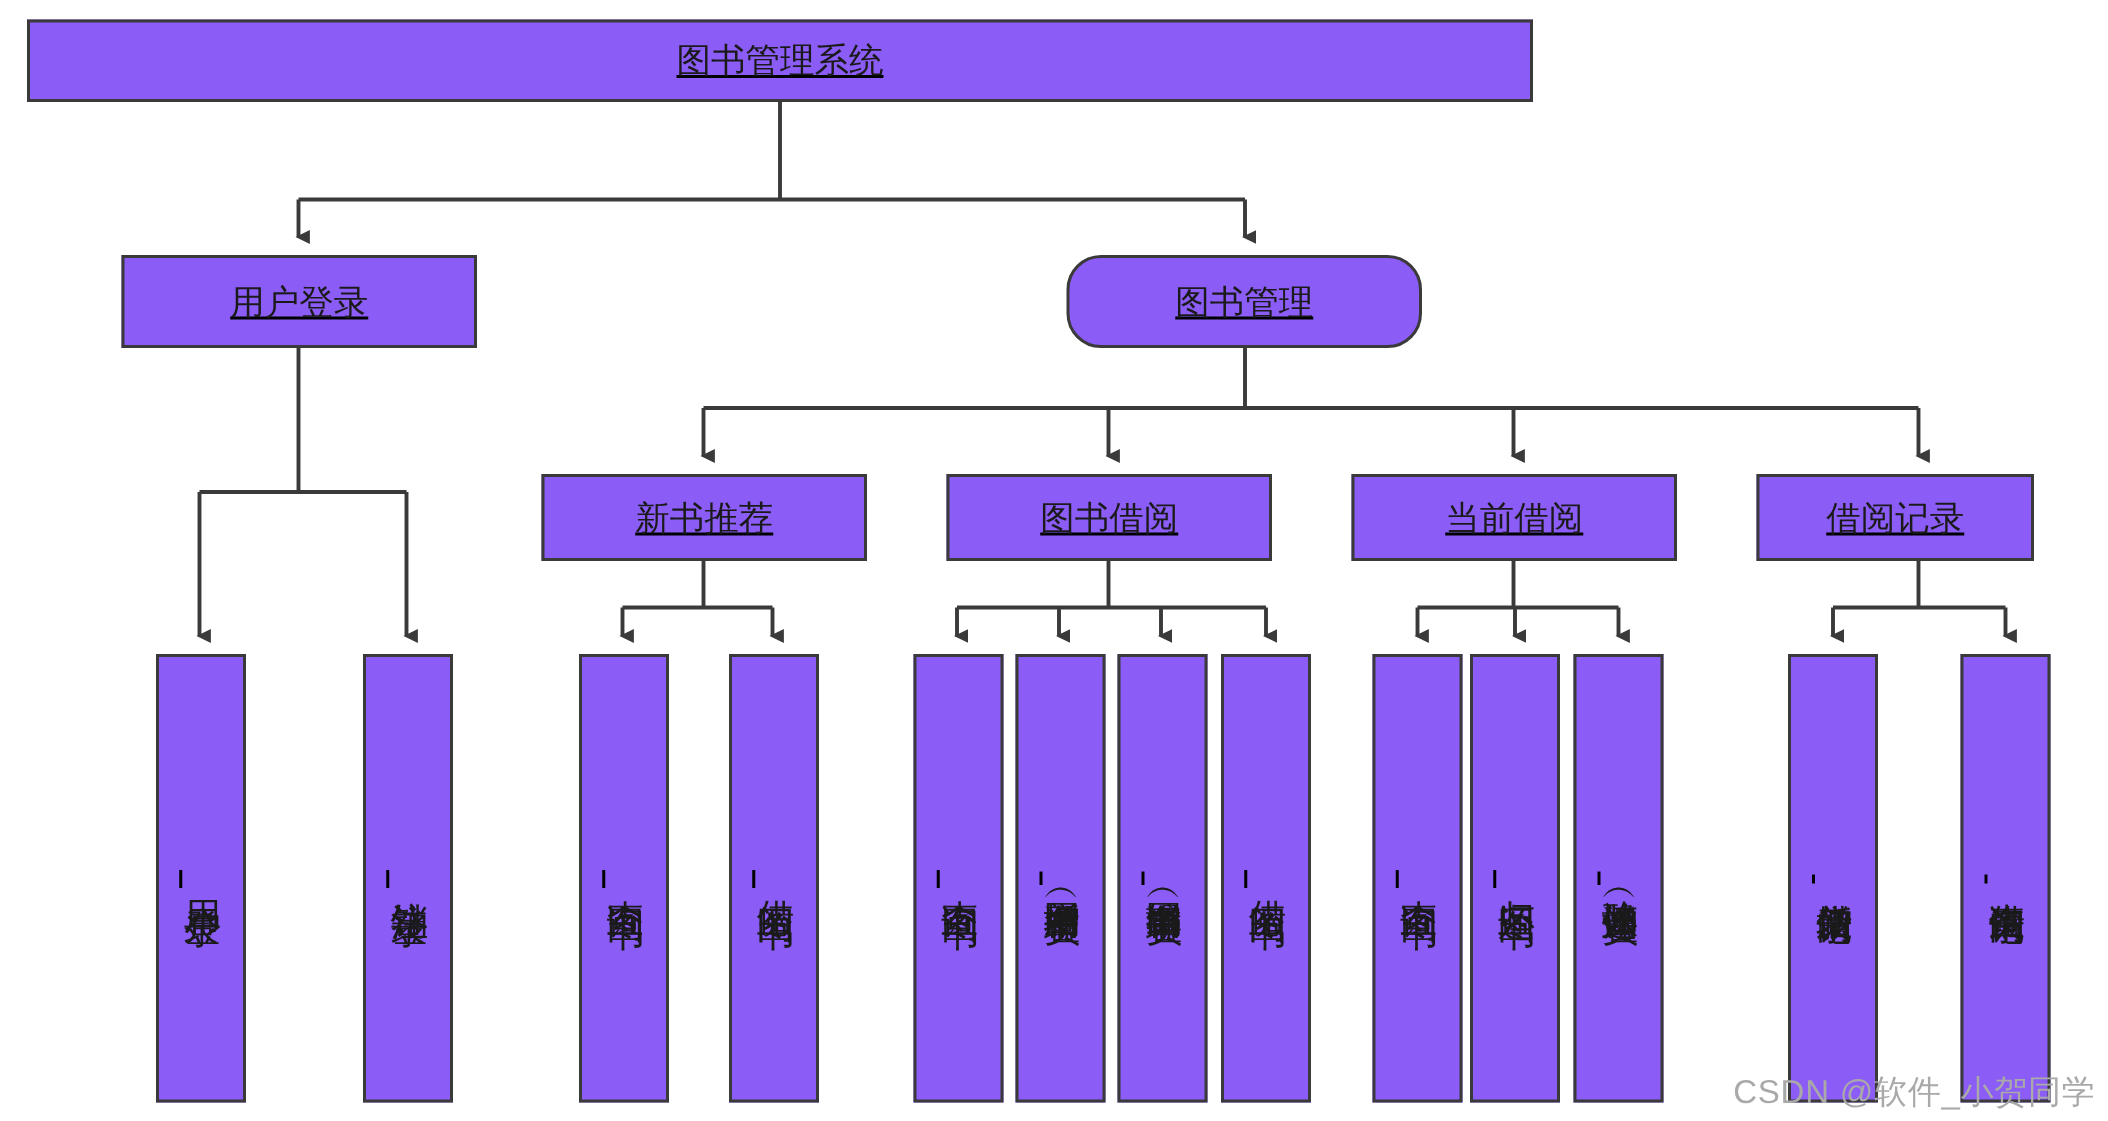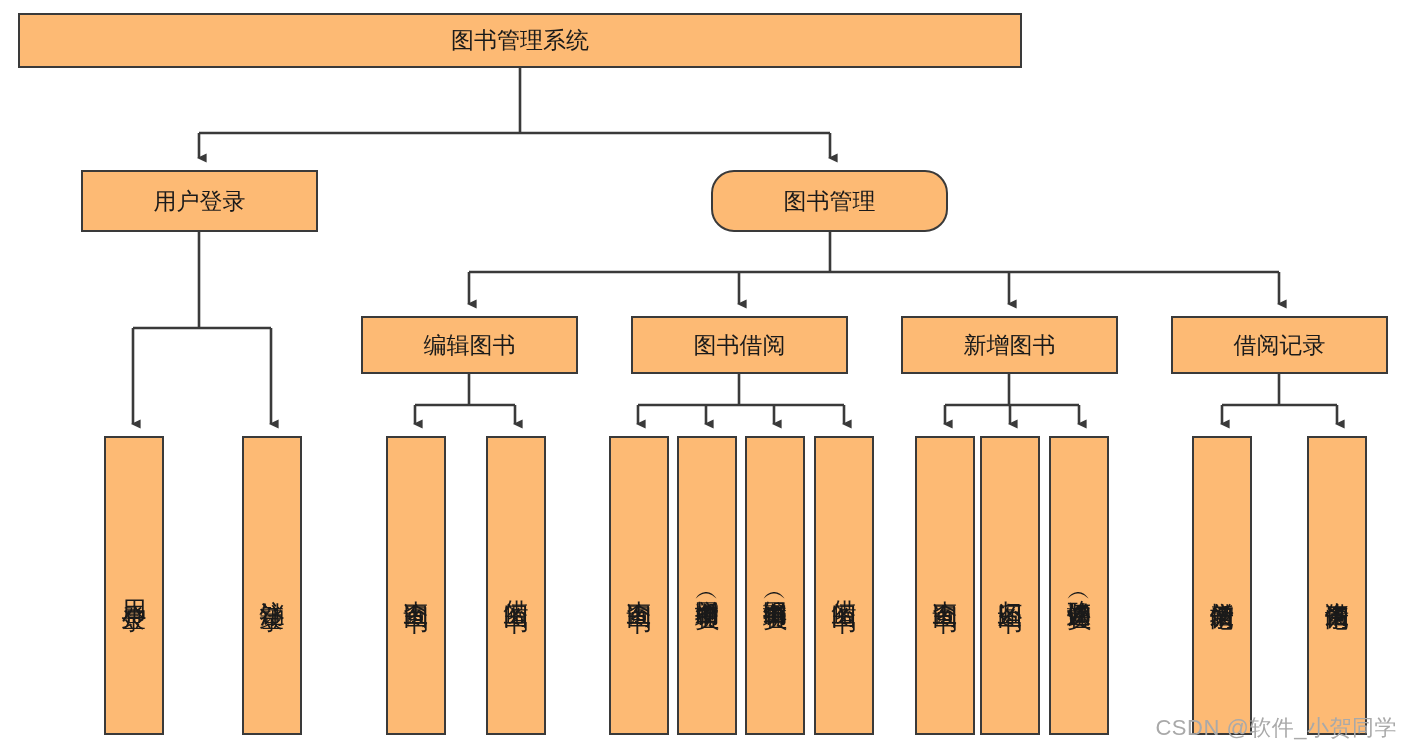--- a/index.html
+++ b/index.html
@@ -23,26 +23,27 @@
     position: absolute;
     left: 0;
     top: 0;
     width: 1405px;
     height: 747px;
     pointer-events: none;
   }
   .node {
     position: absolute;
     box-sizing: border-box;
-    background: #fdba74;
+    background: #8b5cf6;
     border: 2.5px solid #3a3a3a;
     display: flex;
     align-items: center;
     justify-content: center;
     z-index: 5;
+    text-decoration: underline;
   }
   .node .label {
     color: #1a1a1a;
     text-align: center;
     line-height: 1.15;
     white-space: nowrap;
   }
   .node.horizontal .label {
     font-size: 23px;
   }
@@ -134,29 +135,29 @@
   </div>
 
   <div class="node horizontal" style="left:81px; top:170px; width:237px; height:62px;">
     <span class="label">用户登录</span>
   </div>
   <div class="node horizontal" style="left:711px; top:170px; width:237px; height:62px;border-radius:23px;">
     <span class="label">图书管理</span>
   </div>
 
   <div class="node horizontal" style="left:361px; top:316px; width:217px; height:58px;">
-    <span class="label">编辑图书</span>
+    <span class="label">新书推荐</span>
   </div>
   <div class="node horizontal" style="left:631px; top:316px; width:217px; height:58px;">
     <span class="label">图书借阅</span>
   </div>
   <div class="node horizontal" style="left:901px; top:316px; width:217px; height:58px;">
-    <span class="label">新增图书</span>
-  </div>
-  <div class="node horizontal" style="left:1171px; top:316px; width:217px; height:58px;">
+    <span class="label">当前借阅</span>
+  </div>
+  <div class="node horizontal" style="left:1171px; top:316px; width:185px; height:58px;">
     <span class="label">借阅记录</span>
   </div>
 
   <div class="node vertical" style="left:104px; top:436px; width:60px; height:299px;">
     <span class="label">用户登录</span>
   </div>
   <div class="node vertical" style="left:242px; top:436px; width:60px; height:299px;">
     <span class="label">注销登录</span>
   </div>
 

